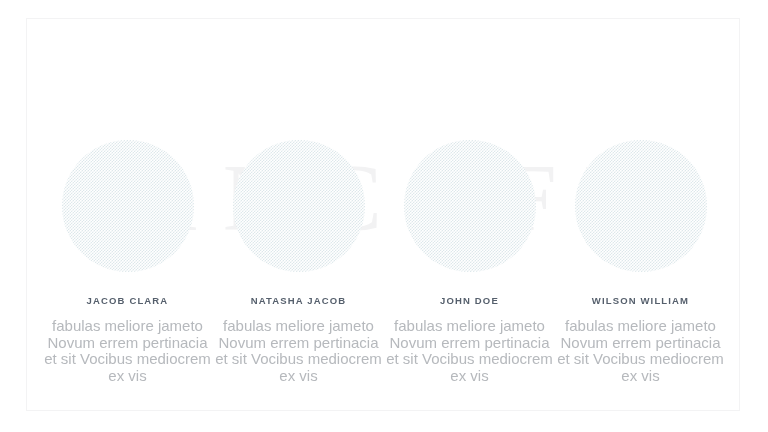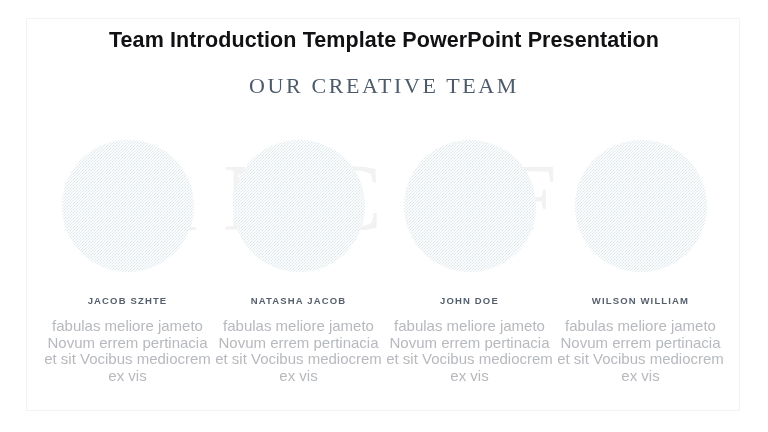--- a/index.html
+++ b/index.html
@@ -138,31 +138,29 @@
     width: 168px;
   }
 </style>
 </head>
 <body>
 
 <div id="slide-root">
 
   <div class="slide-frame"></div>
 
-  <div class="deck-title">Team Introduction Template PowerPoint Presentation</div>
 
-  <div class="section-heading">OUR CREATIVE TEAM</div>
 
   <div class="watermark">ANCOFI</div>
 
   <div class="team-row">
 
     <div class="member">
       <div class="avatar"></div>
-      <div class="member-name">JACOB SZHTE</div>
+      <div class="member-name">JACOB CLARA</div>
       <div class="member-desc">fabulas meliore jameto Novum errem pertinacia et sit Vocibus mediocrem ex vis</div>
     </div>
 
     <div class="member">
       <div class="avatar"></div>
       <div class="member-name">NATASHA JACOB</div>
       <div class="member-desc">fabulas meliore jameto Novum errem pertinacia et sit Vocibus mediocrem ex vis</div>
     </div>
 
     <div class="member">

